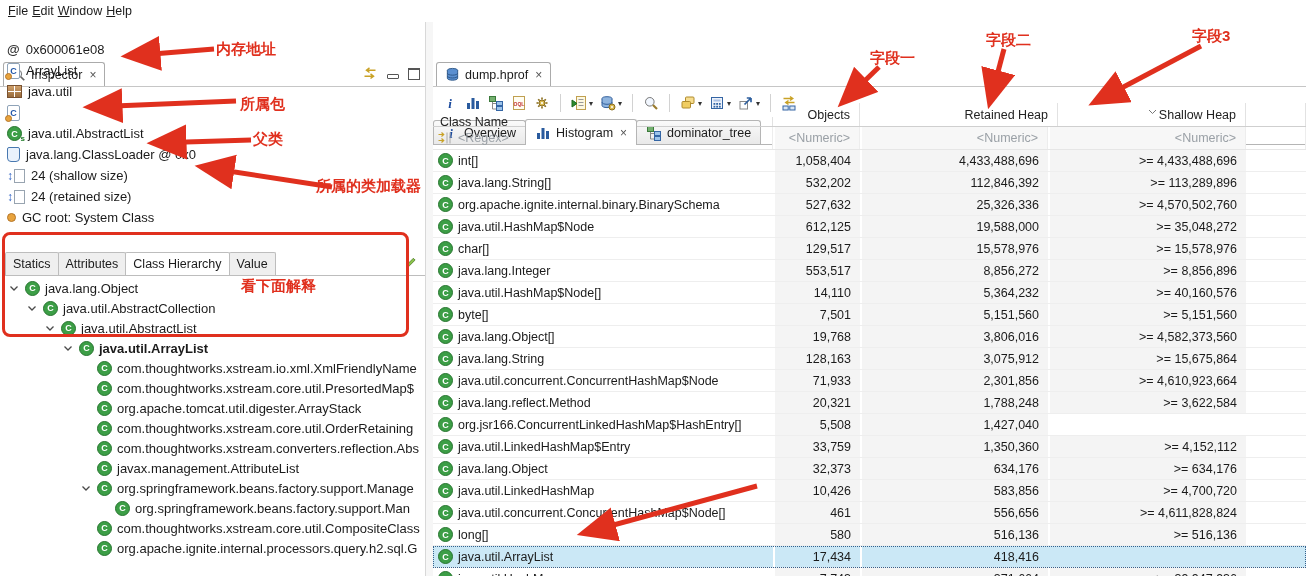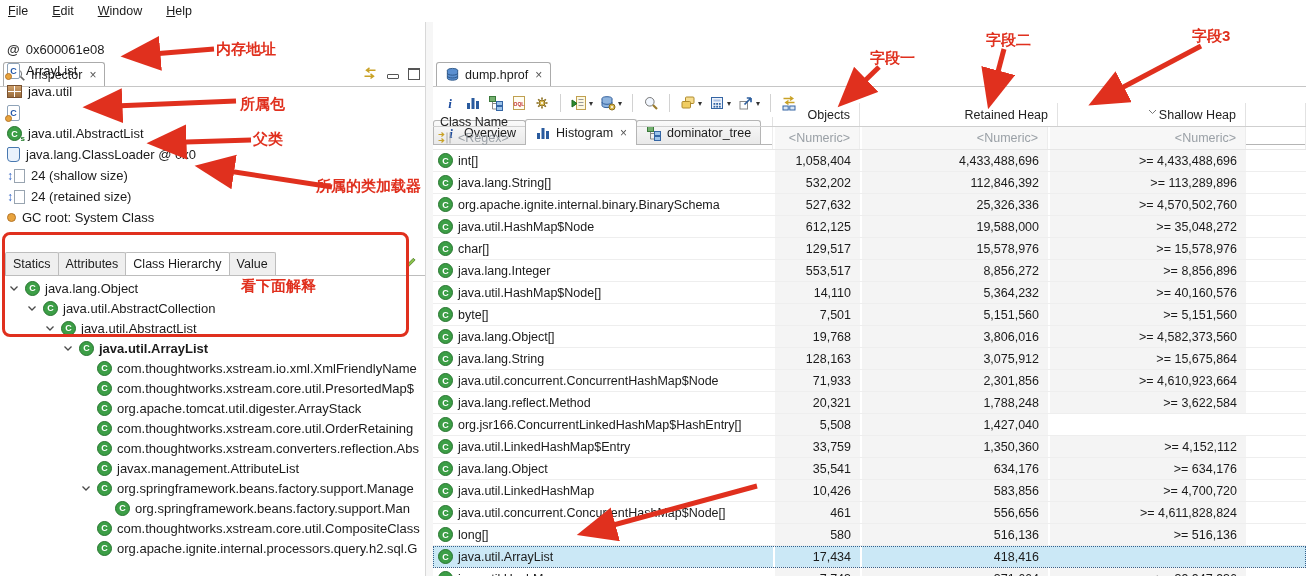--- a/index.html
+++ b/index.html
@@ -1,21 +1,21 @@
 <!DOCTYPE html>
 <html><head>
 <meta charset="utf-8">
 <style>
   html,body{margin:0;padding:0;}
   body{
     width:1306px;height:576px;position:relative;overflow:hidden;background:#fff;
     font-family:"Liberation Sans","DejaVu Sans",sans-serif;font-size:12.5px;color:#1b1b1b;
   }
   
-  .menubar{height:22px;display:flex;align-items:center;gap:24px;padding-left:8px;background:#fff;}
+  .menubar{height:22px;display:flex;align-items:center;gap:4px;padding-left:8px;background:#fff;}
   .menubar .mitem{cursor:default;}
   .menubar u{text-decoration:underline;}
   
   .left{position:absolute;left:0;top:22px;width:425px;height:554px;background:#fff;overflow:hidden;}
   .sash{position:absolute;left:425px;top:22px;width:8px;height:554px;background:#f6f6f6;
         border-left:1px solid #d8d8d8;border-right:1px solid #d8d8d8;}
   .right{position:absolute;left:433px;top:22px;width:873px;height:554px;background:#fff;overflow:hidden;}
   
   .tabbar{height:24px;border-bottom:1px solid #c6c6c6;position:relative;background:#fff;margin-top:40px;}
   .etab{position:absolute;left:3px;top:0;height:23px;display:inline-flex;align-items:center;gap:5px;
@@ -798,21 +798,21 @@
         <div class="cell cfill"></div>
       </div>
       <div class="drow">
         <div class="cell cname">
           <span class="gi">
             <span class="g-c">C</span>
           </span>
           <span>java.lang.Object</span>
         </div>
         <div class="cell cobj numc">
-          <span>35,541</span>
+          <span>32,373</span>
         </div>
         <div class="cell cshallow numc">
           <span>634,176</span>
         </div>
         <div class="cell cretain numc">
           <span>&gt;= 634,176</span>
         </div>
         <div class="cell cfill"></div>
       </div>
       <div class="drow">

